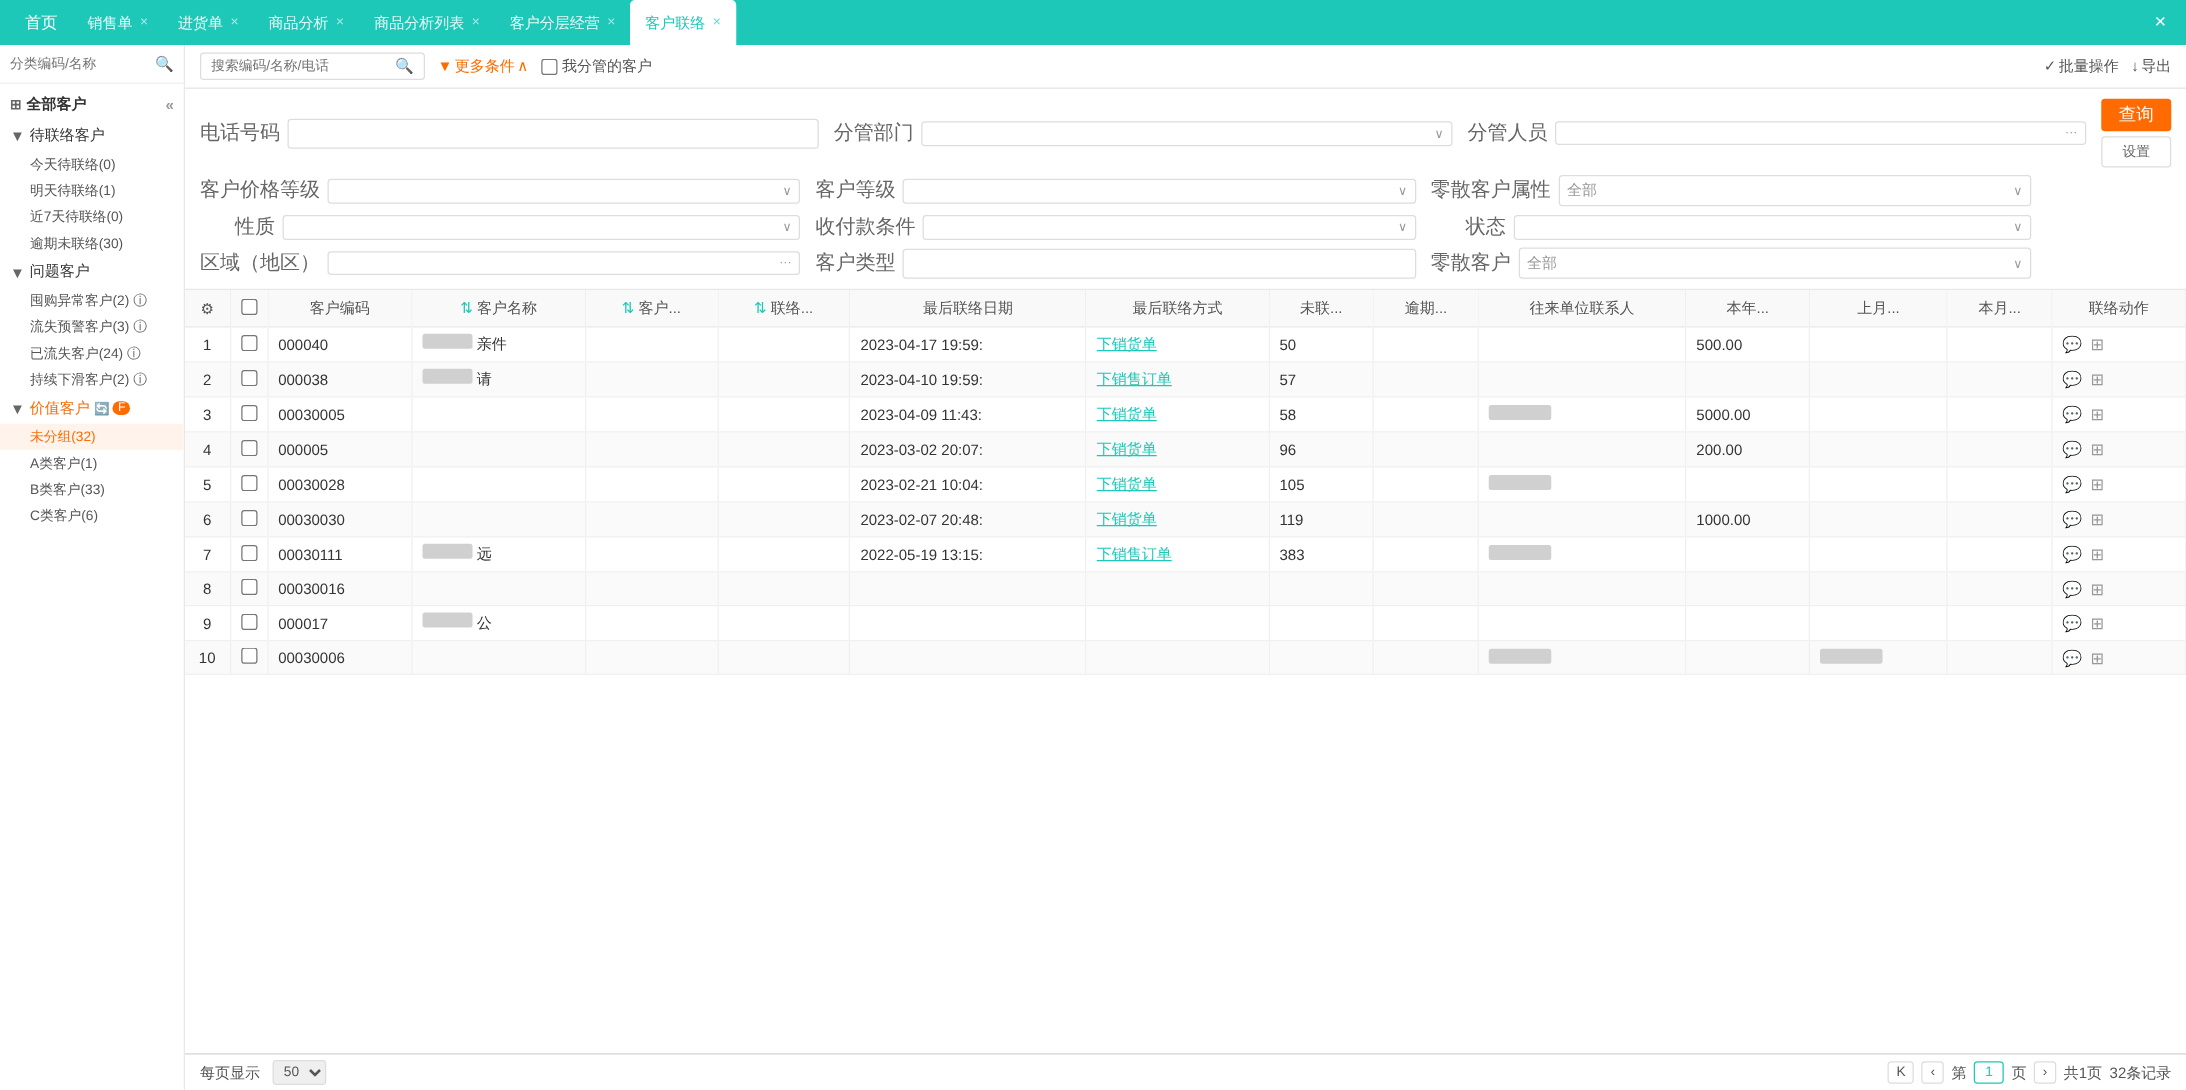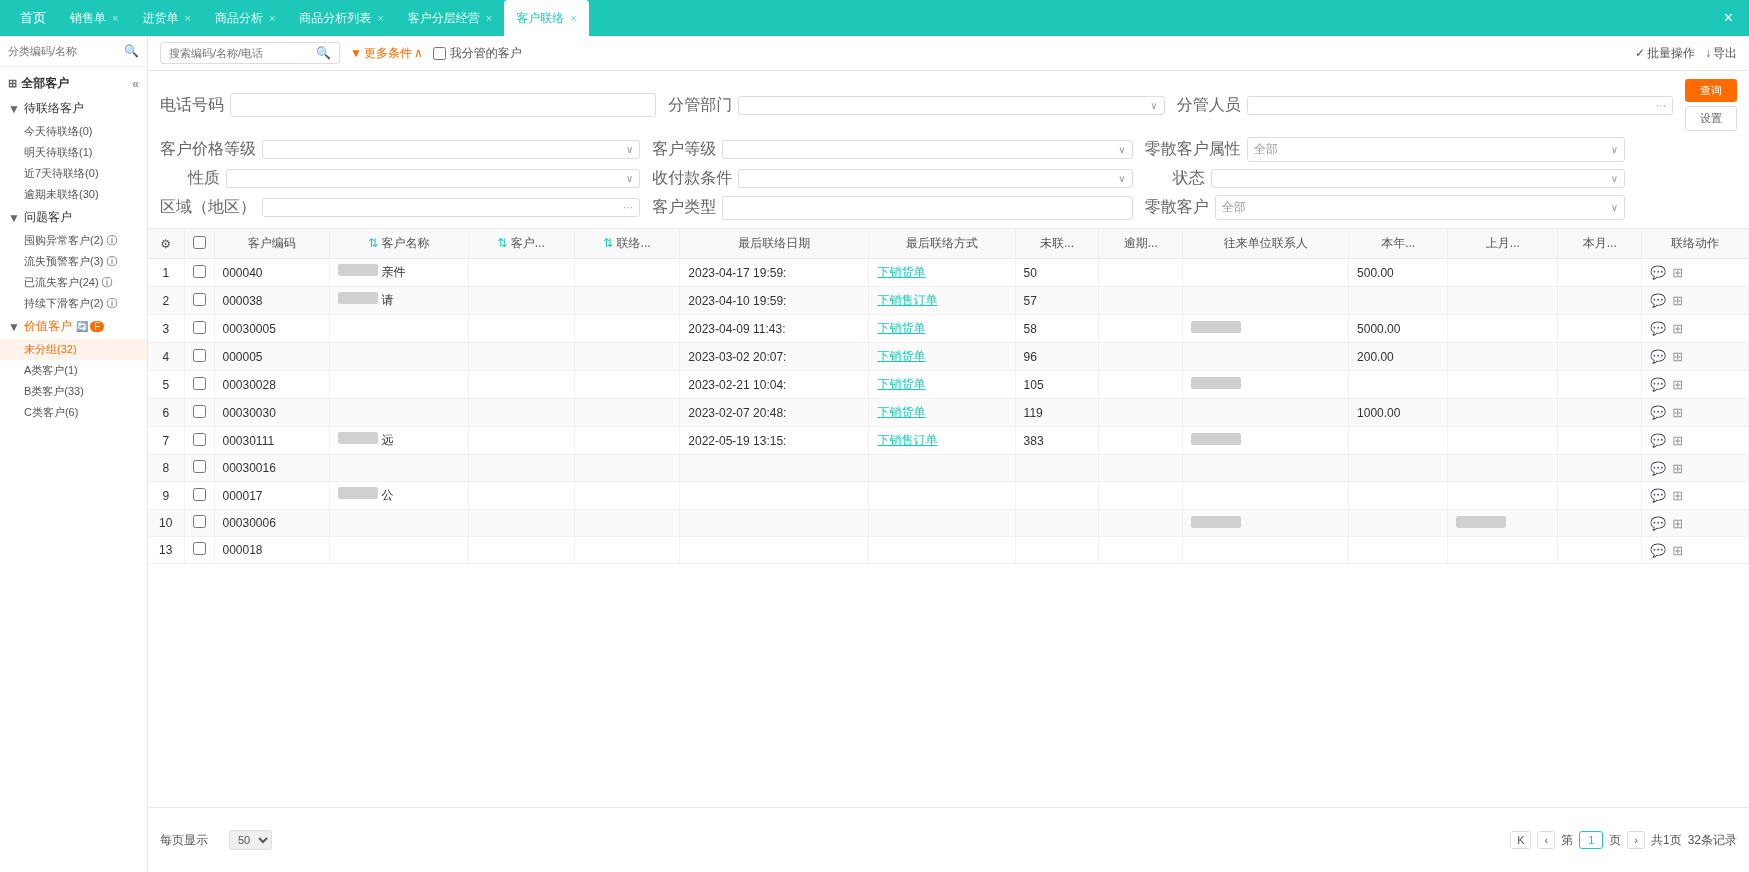--- a/index.html
+++ b/index.html
@@ -231,21 +231,21 @@
       flex-direction: column;
       gap: 4px;
     }
     .btn-query {
       background: #ff6b00;
       color: white;
       border: none;
       border-radius: 3px;
       padding: 4px 14px;
       cursor: pointer;
-      font-size: 11px;
+      font-size: 14px;
     }
     .btn-reset {
       background: white;
       color: #666;
       border: 1px solid #ddd;
       border-radius: 3px;
       padding: 4px 14px;
       cursor: pointer;
       font-size: 11px;
     }
@@ -300,24 +300,24 @@
     .action-icon {
       color: #999;
       cursor: pointer;
       font-size: 13px;
     }
 
     
     .footer {
       background: white;
       border-top: 1px solid #e8e8e8;
-      padding: 22px 12px;
-      display: flex;
-      align-items: center;
-      gap: 21px;
+      padding: 4px 12px;
+      display: flex;
+      align-items: center;
+      gap: 10px;
       font-size: 11px;
       color: #555;
     }
     .footer-pages {
       margin-left: auto;
       display: flex;
       align-items: center;
       gap: 6px;
     }
     .page-btn {
@@ -801,42 +801,20 @@
     <td></td>
     <td><span style="background:#d0d0d0;color:#d0d0d0;border-radius:2px;display:inline-block;min-width:50px;height:12px;"> </span></td>
     <td></td>
     <td>
       <div class="action-icons">
         <span class="action-icon" title="联络">💬</span>
         <span class="action-icon" title="更多">⊞</span>
       </div>
     </td>
   </tr>
-            <tr style="background: white;">
-    <td class="col-seq" style="text-align:center;">13</td>
-    <td class="checkbox-cell"><input type="checkbox" style=""></td>
-    <td>000018</td>
-    <td></td>
-    <td></td>
-    <td></td>
-    <td></td>
-    <td></td>
-    <td></td>
-    <td></td>
-    <td></td>
-    <td></td>
-    <td></td>
-    <td></td>
-    <td>
-      <div class="action-icons">
-        <span class="action-icon" title="联络">💬</span>
-        <span class="action-icon" title="更多">⊞</span>
-      </div>
-    </td>
-  </tr>
           </tbody>
       </table>
     </div>
 
     <div class="footer">
       <span>每页显示</span>
       <select class="per-page-select">
         <option>50</option>
       </select>
       <div class="footer-pages">

